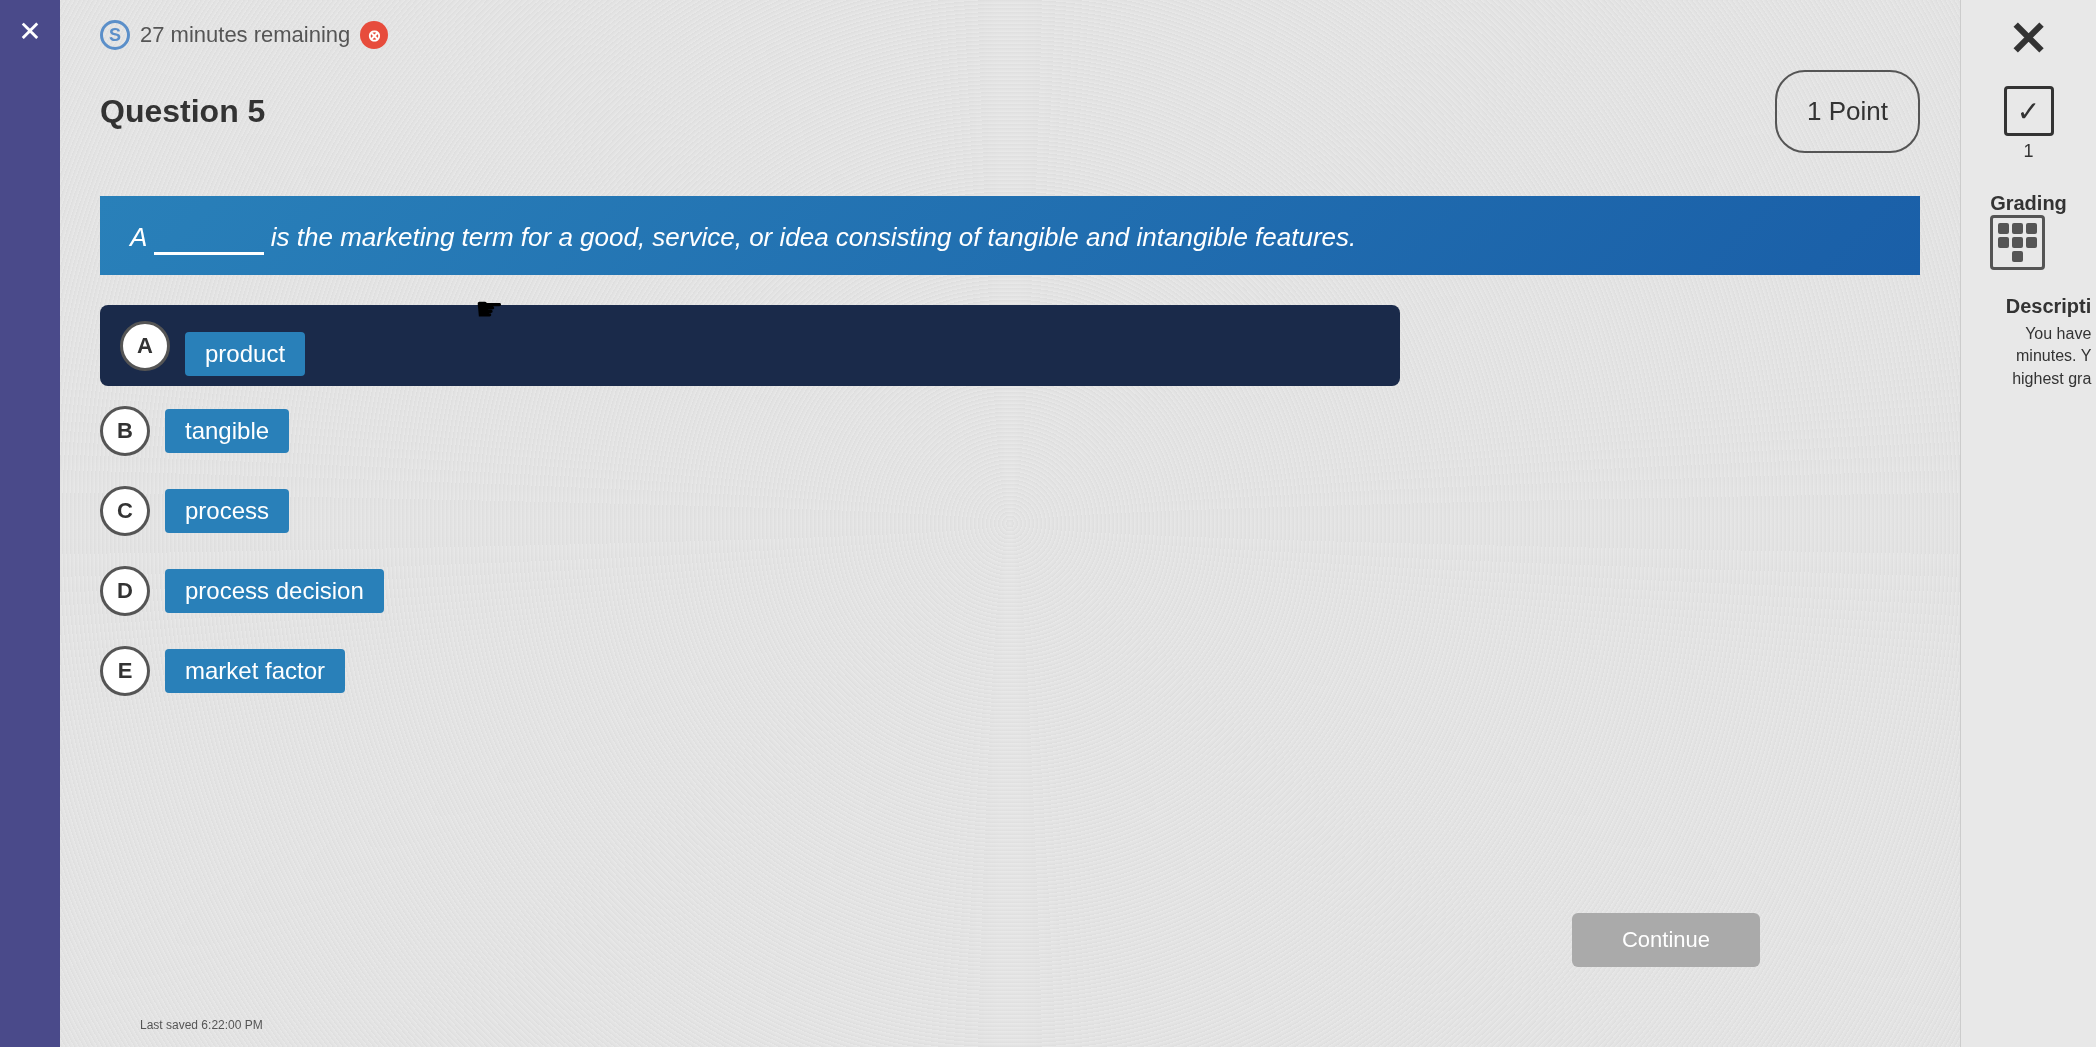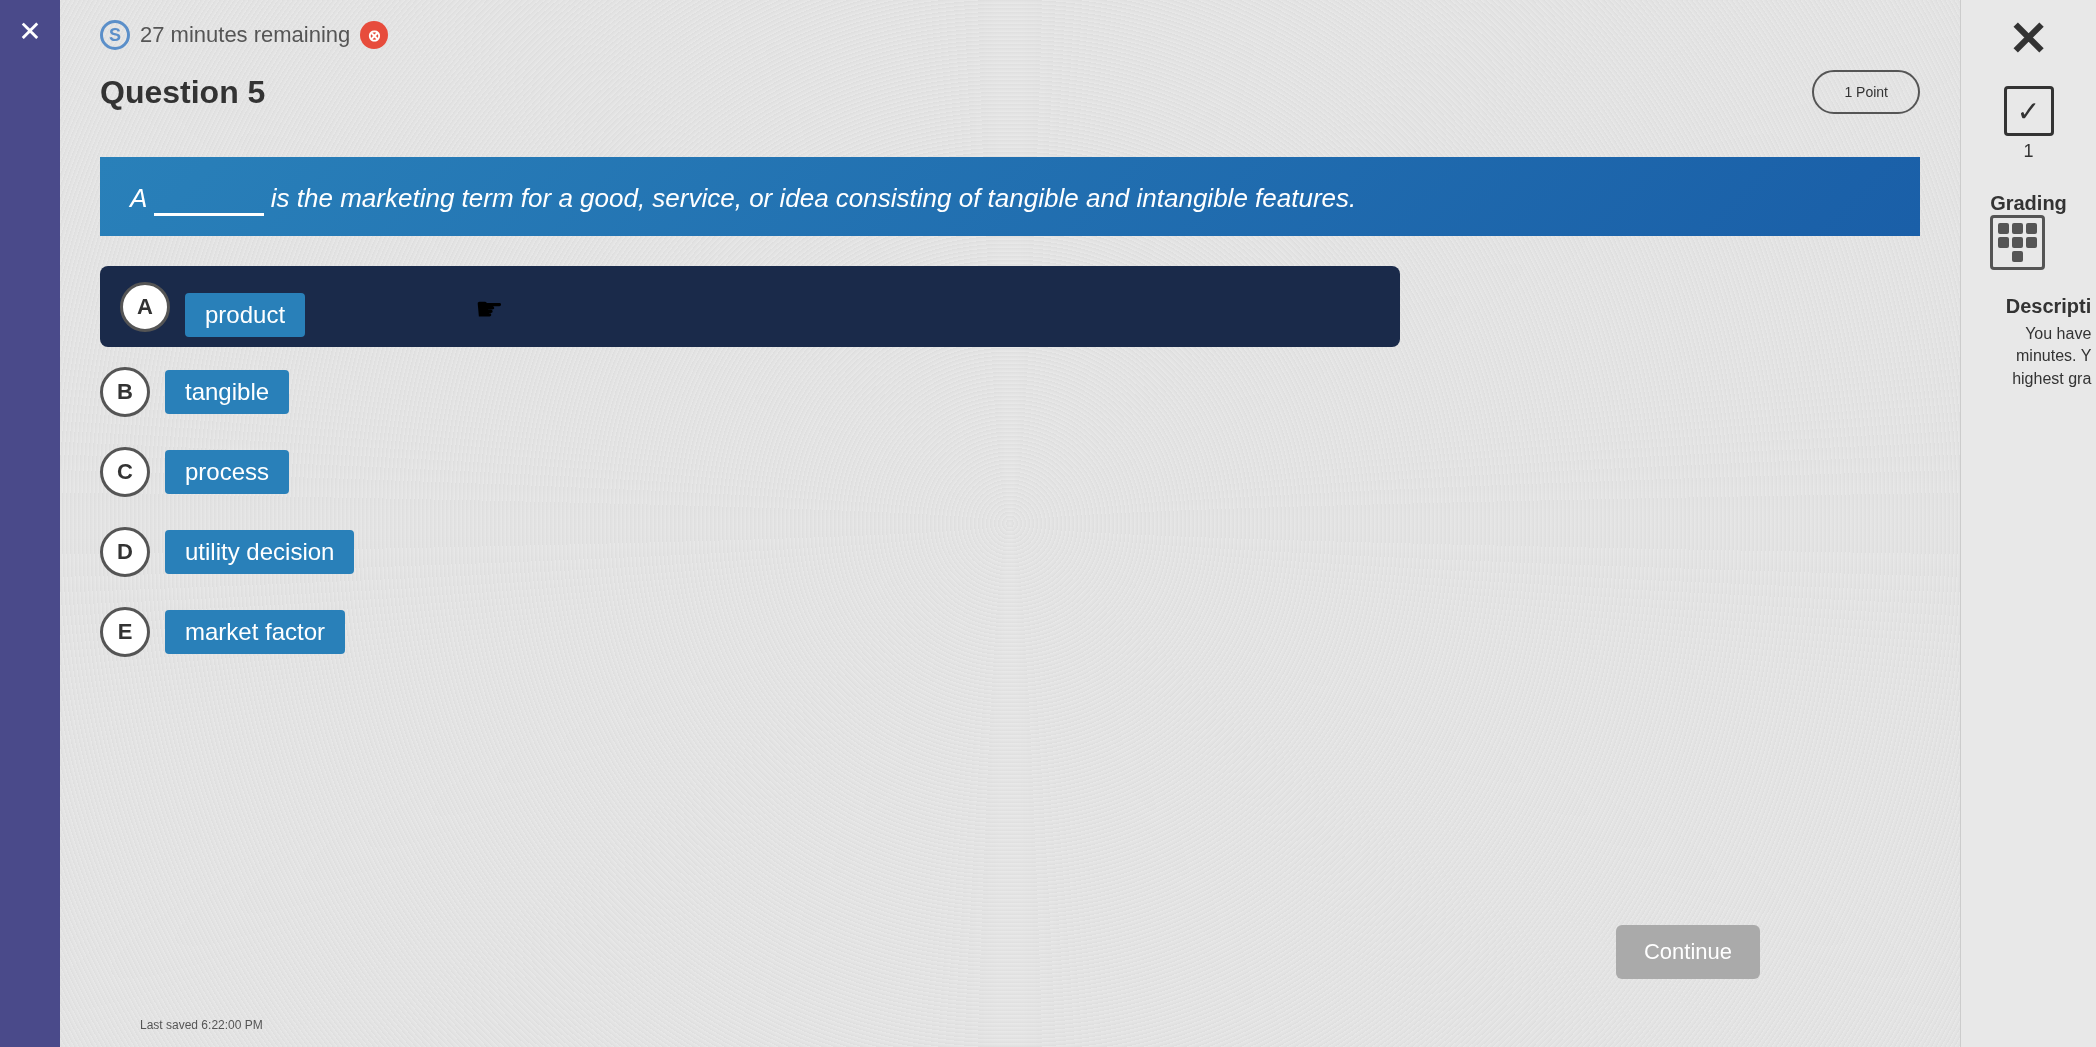--- a/index.html
+++ b/index.html
@@ -110,22 +110,22 @@
 
     .question-title {
       font-size: 32px;
       font-weight: bold;
       color: #333;
     }
 
     .points-badge {
       border: 2px solid #555;
       border-radius: 30px;
-      padding: 12px 30px;
-      font-size: 14px;
+      padding: 24px 30px;
+      font-size: 26px;
       color: #333;
       background: transparent;
     }
 
     .question-text-box {
       background: linear-gradient(135deg, #2980b9, #1a5fa8);
       color: white;
       font-size: 26px;
       padding: 20px 30px;
       border-radius: 0;
@@ -176,26 +176,26 @@
       width: 1300px;
     }
 
     .answer-selected .option-label {
       background-color: #2980b9;
       margin-top: 17px;
     }
 
     .continue-btn {
       position: absolute;
-      bottom: 68px;
+      bottom: 80px;
       right: 200px;
       background-color: #aaa;
       color: white;
       border: none;
-      padding: 14px 28px;
+      padding: 14px 50px;
       font-size: 22px;
       border-radius: 6px;
       cursor: pointer;
     }
 
     .last-saved {
       position: absolute;
       bottom: 15px;
       left: 80px;
       font-size: 12px;
@@ -316,21 +316,21 @@
     <div class="option-circle">
       <span>C</span>
     </div>
     <span class="option-label">process</span>
   </div>
 
   <div class="answer-option">
     <div class="option-circle">
       <span>D</span>
     </div>
-    <span class="option-label">utility decision</span>
+    <span class="option-label">process decision</span>
   </div>
 
   <div class="answer-option">
     <div class="option-circle">
       <span>E</span>
     </div>
     <span class="option-label">market factor</span>
   </div>
 
   <button class="continue-btn">Continue</button>

